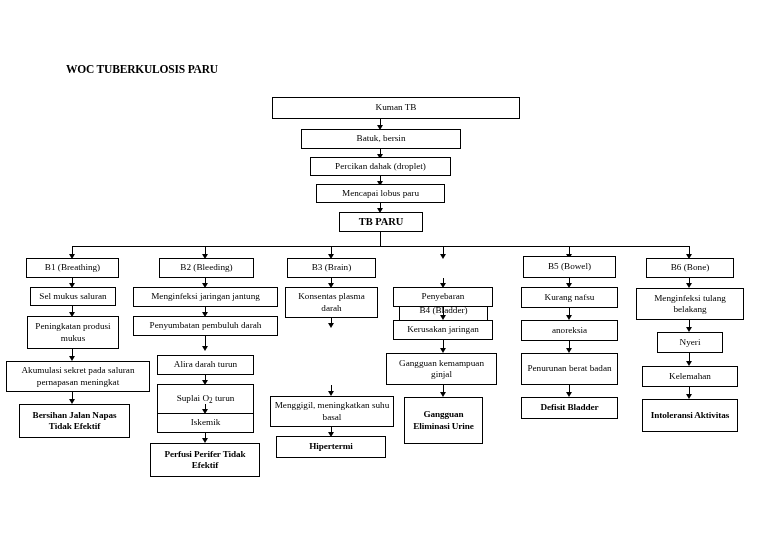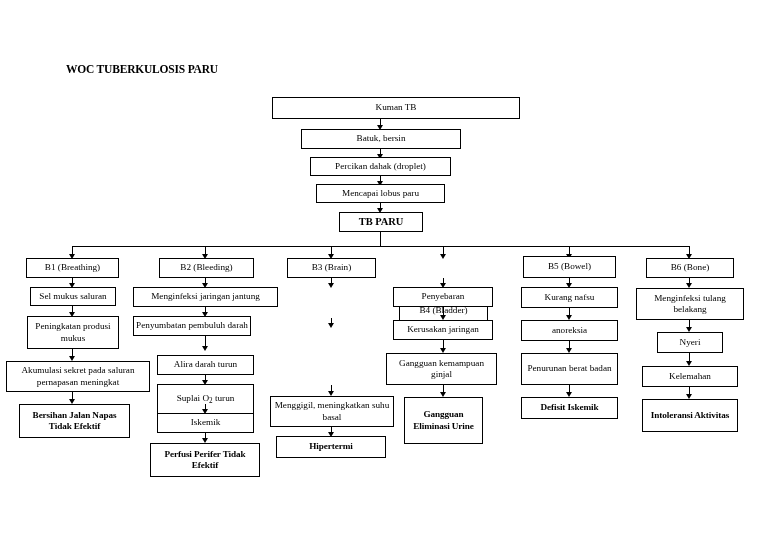--- a/index.html
+++ b/index.html
@@ -128,21 +128,21 @@
   <div class="box bold" style="left:19px; top:404px; width:111px; height:34px;">Bersihan Jalan Napas Tidak Efektif</div>
 
   <div class="box" style="left:159px; top:258px; width:95px; height:20px;">B2 (Bleeding)</div>
   <div class="vline" style="left:205px; top:278px; height:7px;"></div>
   <div class="arrow" style="left:201.5px; top:283px;"></div>
 
   <div class="box" style="left:133px; top:287px; width:145px; height:20px;">Menginfeksi jaringan jantung</div>
   <div class="vline" style="left:205px; top:307px; height:7px;"></div>
   <div class="arrow" style="left:201.5px; top:312px;"></div>
 
-  <div class="box" style="left:133px; top:316px; width:118px; height:20px;text-align:right;">Penyumbatan pembuluh darah</div>
+  <div class="box" style="left:133px; top:316px; width:145px; height:20px;text-align:right;">Penyumbatan pembuluh darah</div>
   <div class="vline" style="left:205px; top:336px; height:12px;"></div>
   <div class="arrow" style="left:201.5px; top:346px;"></div>
 
   <div class="box" style="left:157px; top:355px; width:97px; height:20px;">Alira darah turun</div>
   <div class="vline" style="left:205px; top:375px; height:7px;"></div>
   <div class="arrow" style="left:201.5px; top:380px;"></div>
 
   <div class="box" style="left:157px; top:384px; width:97px; height:30px;">
     <span>Suplai O<span class="sub">2</span> turun</span>
   </div>
@@ -152,20 +152,21 @@
   <div class="box" style="left:157px; top:413px; width:97px; height:20px;">Iskemik</div>
   <div class="vline" style="left:205px; top:433px; height:7px;"></div>
   <div class="arrow" style="left:201.5px; top:438px;"></div>
 
   <div class="box bold" style="left:150px; top:443px; width:110px; height:34px;">Perfusi Perifer Tidak Efektif</div>
 
   <div class="box" style="left:287px; top:258px; width:89px; height:20px;">B3 (Brain)</div>
   <div class="vline" style="left:331px; top:278px; height:7px;"></div>
   <div class="arrow" style="left:327.5px; top:283px;"></div>
 
+  <div class="box" style="left:285px; top:287px; width:93px; height:31px;">Konsentas plasma darah</div>
   <div class="vline" style="left:331px; top:318px; height:7px;"></div>
   <div class="arrow" style="left:327.5px; top:323px;"></div>
 
   <div class="vline" style="left:331px; top:385px; height:8px;"></div>
   <div class="arrow" style="left:327.5px; top:391px;"></div>
 
   <div class="box" style="left:270px; top:396px; width:124px; height:31px;">Menggigil, meningkatkan suhu basal</div>
   <div class="vline" style="left:331px; top:427px; height:7px;"></div>
   <div class="arrow" style="left:327.5px; top:432px;"></div>
 
@@ -198,21 +199,21 @@
   <div class="arrow" style="left:565.5px; top:315px;"></div>
 
   <div class="box" style="left:521px; top:320px; width:97px; height:21px;">anoreksia</div>
   <div class="vline" style="left:569px; top:341px; height:9px;"></div>
   <div class="arrow" style="left:565.5px; top:348px;"></div>
 
   <div class="box" style="left:521px; top:353px; width:97px; height:32px;">Penurunan berat badan</div>
   <div class="vline" style="left:569px; top:385px; height:9px;"></div>
   <div class="arrow" style="left:565.5px; top:392px;"></div>
 
-  <div class="box bold" style="left:521px; top:397px; width:97px; height:22px;">Defisit Iskemik</div>
+  <div class="box bold" style="left:521px; top:397px; width:97px; height:22px;">Defisit Bladder</div>
 
   <div class="box" style="left:646px; top:258px; width:88px; height:20px;">B6 (Bone)</div>
   <div class="vline" style="left:689px; top:278px; height:7px;"></div>
   <div class="arrow" style="left:685.5px; top:283px;"></div>
 
   <div class="box" style="left:636px; top:288px; width:108px; height:32px;">Menginfeksi tulang belakang</div>
   <div class="vline" style="left:689px; top:320px; height:9px;"></div>
   <div class="arrow" style="left:685.5px; top:327px;"></div>
 
   <div class="box" style="left:657px; top:332px; width:66px; height:21px;">Nyeri</div>

